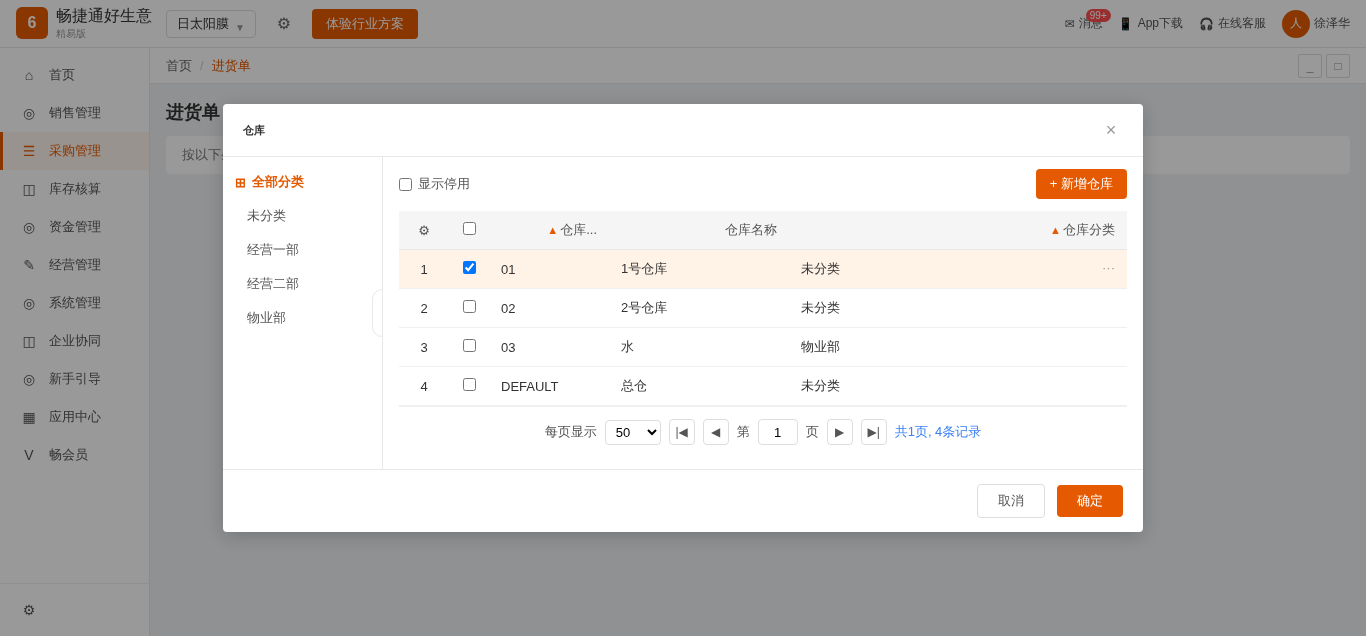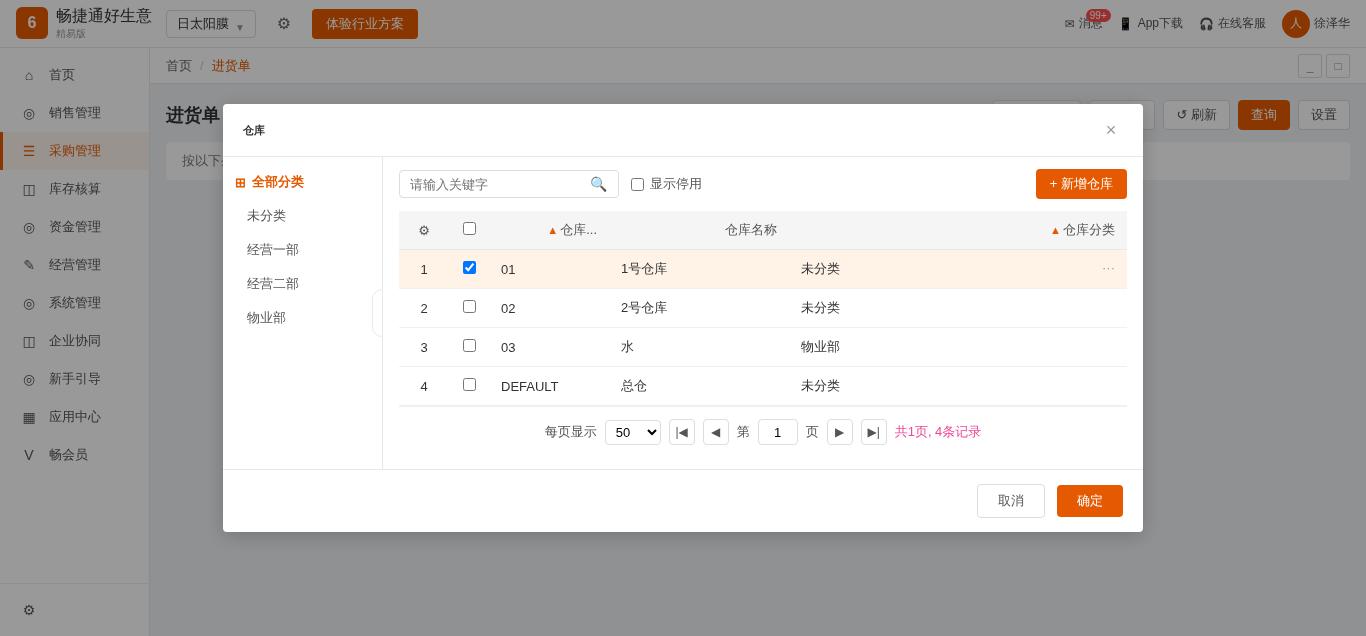--- a/index.html
+++ b/index.html
@@ -290,21 +290,21 @@
       display: flex; align-items: center; justify-content: center;
       cursor: pointer; background: #fff; color: #555;
       font-size: 12px;
     }
     .page-input {
       border: 1px solid #ddd; border-radius: 4px;
       width: 40px; height: 26px;
       text-align: center; font-size: 13px;
       padding: 2px 4px;
     }
-    .page-total { color: #ec4899; }
+    .page-total { color: #3b82f6; }
 
     
     .modal-footer {
       display: flex; align-items: center; justify-content: flex-end;
       gap: 12px;
       padding: 14px 20px;
       border-top: 1px solid #e8e8e8;
     }
     .btn-cancel {
       border: 1px solid #ddd; background: #fff;
@@ -452,27 +452,20 @@
       <span style="color:#e55a00;">进货单</span>
       <div style="margin-left:auto;" class="page-close-btns">
         <div class="page-close-btn">_</div>
         <div class="page-close-btn">□</div>
       </div>
     </div>
 
     <div class="page-content">
       <div class="bg-page-header">
         <div class="bg-page-title">进货单</div>
-        <div class="bg-toolbar">
-          <div class="bg-btn">🖨 打印 ▼</div>
-          <div class="bg-btn">⬆ 导出</div>
-          <div class="bg-btn">↺ 刷新</div>
-          <div class="bg-btn bg-btn-primary">查询</div>
-          <div class="bg-btn">设置</div>
-        </div>
       </div>
       <div class="bg-filter-bar">按以下条件</div>
     </div>
   </div>
 </div>
 
 <div class="modal-overlay">
   <div class="modal">
 
     <div class="modal-header">
@@ -492,24 +485,20 @@
         </div>
         <div class="category-item">未分类</div>
         <div class="category-item">经营一部</div>
         <div class="category-item">经营二部</div>
         <div class="category-item">物业部</div>
       </div>
 
       <div class="table-area">
 
         <div class="table-toolbar">
-          <div class="search-box">
-            <input type="text" placeholder="请输入关键字" style="">
-            <span class="search-icon">🔍</span>
-          </div>
           <label class="checkbox-label">
             <input type="checkbox" style="">
             <span>显示停用</span>
           </label>
           <button class="new-btn">+ 新增仓库</button>
         </div>
 
         <div class="warehouse-table">
           <table>
             <thead>

